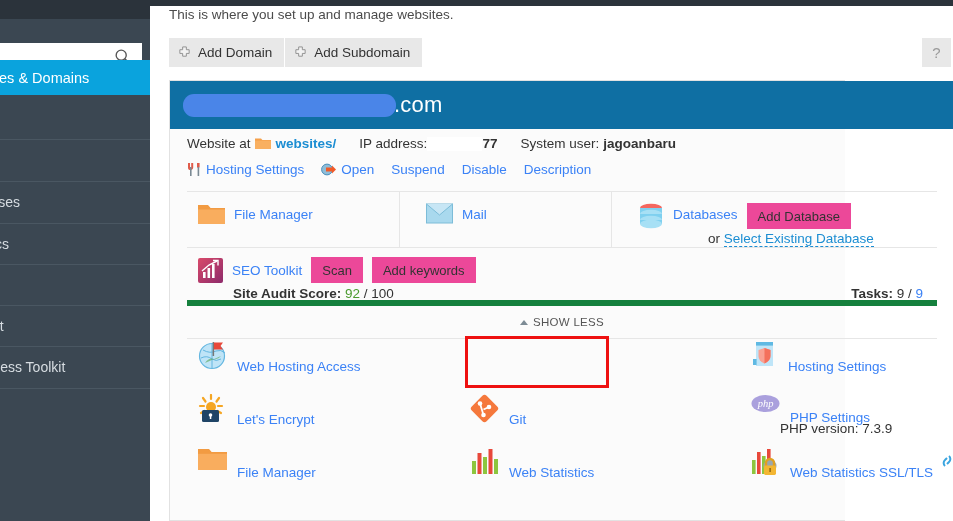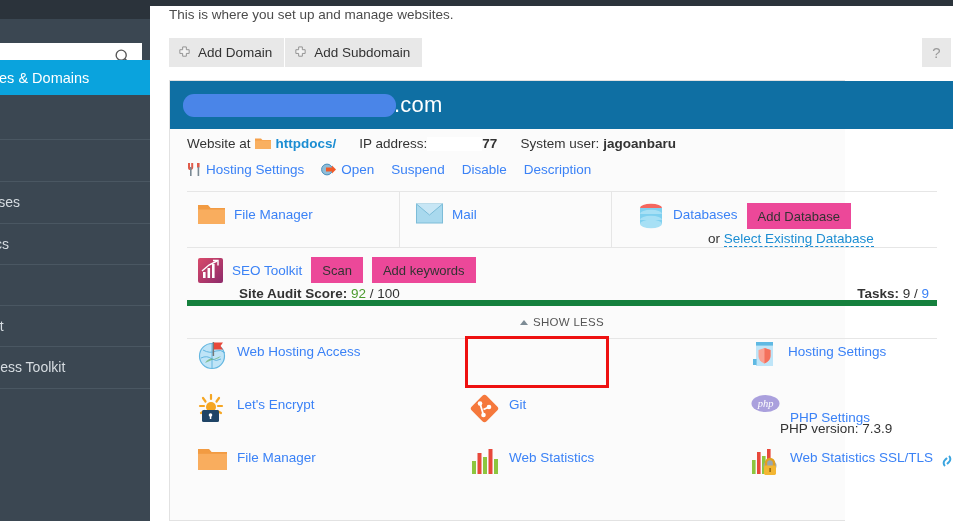--- a/index.html
+++ b/index.html
@@ -174,21 +174,21 @@
   .svc-row {
     position: absolute; left: 17px; top: 62px;
     width: 750px; height: 57px;
     border-top: 1px solid #e6e6e6;
     border-bottom: 1px solid #e6e6e6;
     display: flex;
   }
   .svc-cell { display: flex; align-items: flex-start; padding-top: 11px; position: relative; }
   .svc-cell + .svc-cell { border-left: 1px solid #e6e6e6; }
   .c-file { width: 212px; padding-left: 11px; }
-  .c-mail { width: 212px; padding-left: 16px; }
+  .c-mail { width: 212px; padding-left: 26px; }
   .c-db   { width: 326px; padding-left: 26px; }
   .svc-label { font-size: 13.5px; margin-left: 9px; margin-top: 4px; }
   .btn-sm {
     background: #ec4899; border: none;
     height: 26px; padding: 0 11px;
     font-family: "Liberation Sans", sans-serif;
     font-size: 13px; color: #333;
     cursor: pointer; margin-left: 9px;
     white-space: nowrap;
   }
@@ -204,21 +204,21 @@
 
   
   .seo-row {
     position: absolute; left: 17px; top: 119px;
     width: 750px; height: 58px;
     border-bottom: 6px solid #15803d;
   }
   .seo-top { position: absolute; left: 11px; top: 9px; display: flex; align-items: center; }
   .seo-label { font-size: 13.5px; margin-left: 9px; }
   .seo-stats {
-    position: absolute; left: 52px; top: 38px;
+    position: absolute; left: 46px; top: 38px;
     width: 690px;
     font-size: 13.5px; color: #333;
     display: flex; justify-content: space-between;
   }
   .seo-stats b { font-weight: bold; }
   .score-green { color: #4b9b2e; }
 
   .showless-row {
     position: absolute; left: 17px; top: 177px;
     width: 750px; height: 33px;
@@ -240,21 +240,21 @@
   .grid { position: absolute; left: 17px; top: 212px; width: 770px; }
   .grid-row { position: relative; height: 53px; }
   .gi {
     position: absolute;
     display: flex; align-items: flex-start;
     cursor: pointer;
   }
   .gi-col0 { left: 11px; }
   .gi-col1 { left: 283px; }
   .gi-col2 { left: 564px; }
-  .gi-label { font-size: 13.5px; margin-left: 10px; margin-top: 3px; white-space: nowrap; }
+  .gi-label { font-size: 13.5px; margin-left: 10px; margin-top: 18px; white-space: nowrap; }
   .gi-sub {
     position: absolute; left: 593px; top: 27px;
     font-size: 13.5px; color: #333; white-space: nowrap;
   }
   .highlight-box {
     position: absolute;
     left: 278px; top: -5px;
     width: 144px; height: 52px;
     border: 3px solid #ee1111;
     pointer-events: none;
@@ -338,21 +338,21 @@
       </div>
 
       <div class="panel-body">
 
         <div class="info-line">
           <span>Website at</span>
           <svg class="folder-sm" viewBox="0 0 16 13">
             <path d="M0 1.5 h6 l1.4 1.6 H16 V12 H0 Z" fill="#f5a04a"></path>
             <path d="M0 3.6 h16 V12 H0 Z" fill="#f9b061"></path>
           </svg>
-          <span class="lnk-b">httpdocs/</span>
+          <span class="lnk-b">websites/</span>
           <span class="ip-label">IP address:</span>
           <span class="ip-redact"></span>
           <span class="ip-val">77</span>
           <span class="sysuser">System user:</span>
           <b style="margin-left:4px">jagoanbaru</b>
         </div>
 
         <div class="action-line">
           <span class="act">
             <svg width="15" height="15" viewBox="0 0 15 15">

